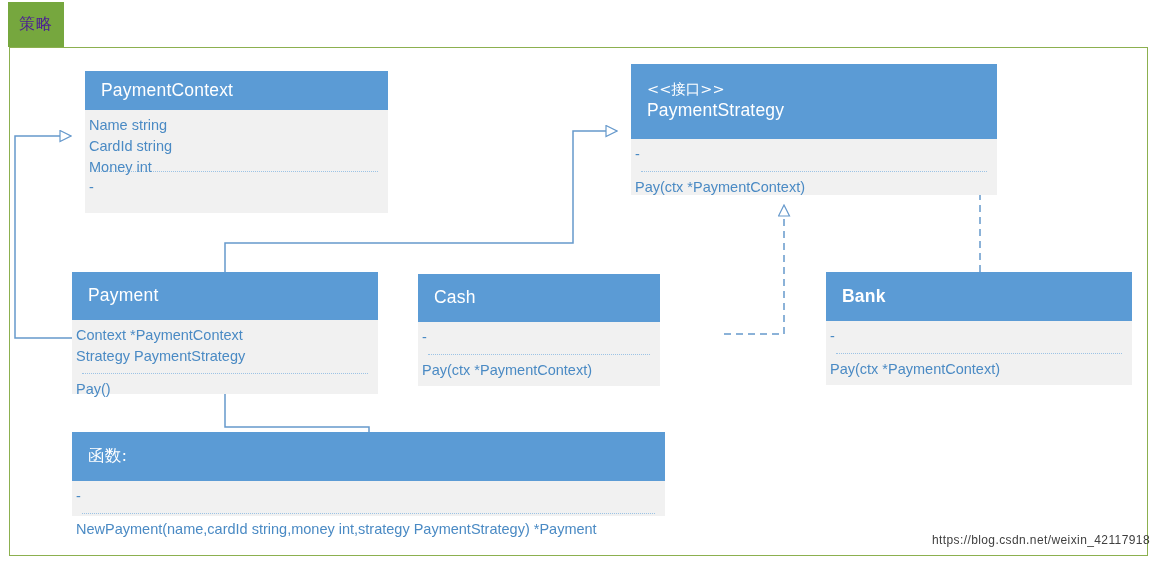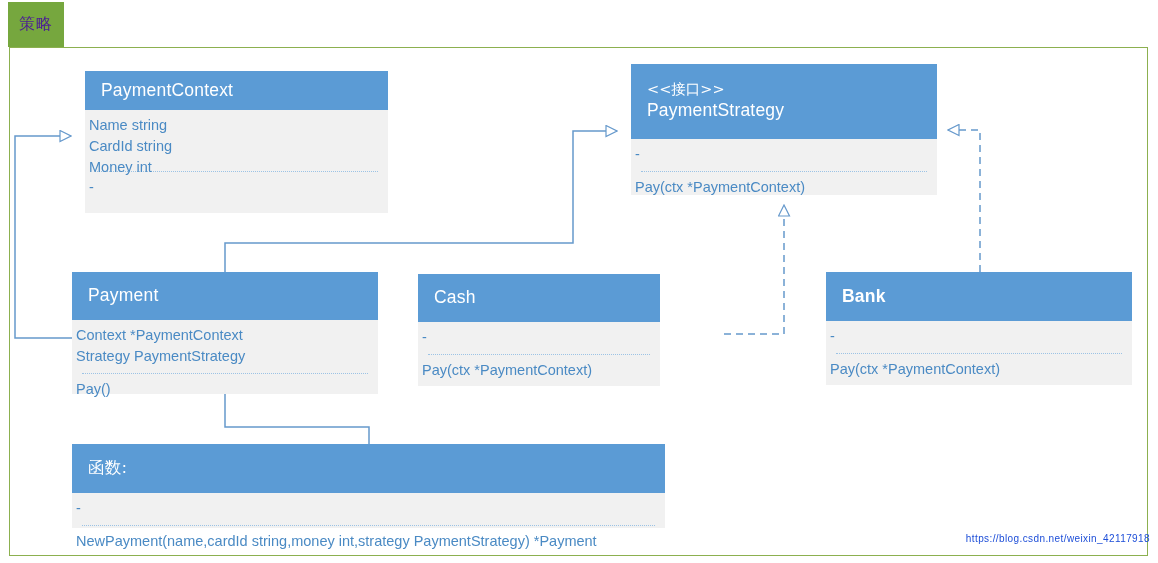--- a/index.html
+++ b/index.html
@@ -97,22 +97,22 @@
     width: 1158px;
     height: 563px;
     pointer-events: none;
   }
 
   
   .watermark {
     position: absolute;
     right: 8px;
     top: 533px;
-    color: #1d4ed8;
-    font-size: 10px;
+    color: #404040;
+    font-size: 12px;
     letter-spacing: .4px;
     white-space: nowrap;
   }
 </style>
 </head>
 <body>
 
 <div id="canvas">
 
   <div class="frame"></div>
@@ -159,21 +159,21 @@
       <div class="line">Name string</div>
       <div class="line">CardId string</div>
       <div class="line">Money int</div>
     </div>
     <div class="uml-div"></div>
     <div class="uml-sec">
       <div class="line">-</div>
     </div>
   </div>
 
-  <div class="uml" style="left:631px; top:64px; width:306px; height:131px;">
+  <div class="uml" style="left:631px; top:64px; width:366px; height:131px;">
     <div class="uml-header" style="height:75px;">
       <div class="stereo">&lt;&lt;接口&gt;&gt;</div>
       <div class="cname">PaymentStrategy</div>
     </div>
     <div class="uml-sec">
       <div class="line">-</div>
     </div>
     <div class="uml-div"></div>
     <div class="uml-sec">
       <div class="line">Pay(ctx *PaymentContext)</div>
@@ -213,21 +213,21 @@
     </div>
     <div class="uml-sec">
       <div class="line">-</div>
     </div>
     <div class="uml-div"></div>
     <div class="uml-sec">
       <div class="line">Pay(ctx *PaymentContext)</div>
     </div>
   </div>
 
-  <div class="uml" style="left:72px; top:444px; width:593px; height:84px;">
+  <div class="uml" style="left:72px; top:432px; width:593px; height:84px;">
     <div class="uml-header" style="height:49px;">
       <div class="cname cjk">函数:</div>
     </div>
     <div class="uml-sec">
       <div class="line">-</div>
     </div>
     <div class="uml-div"></div>
     <div class="uml-sec">
       <div class="line">NewPayment(name,cardId string,money int,strategy PaymentStrategy) *Payment</div>
     </div>

